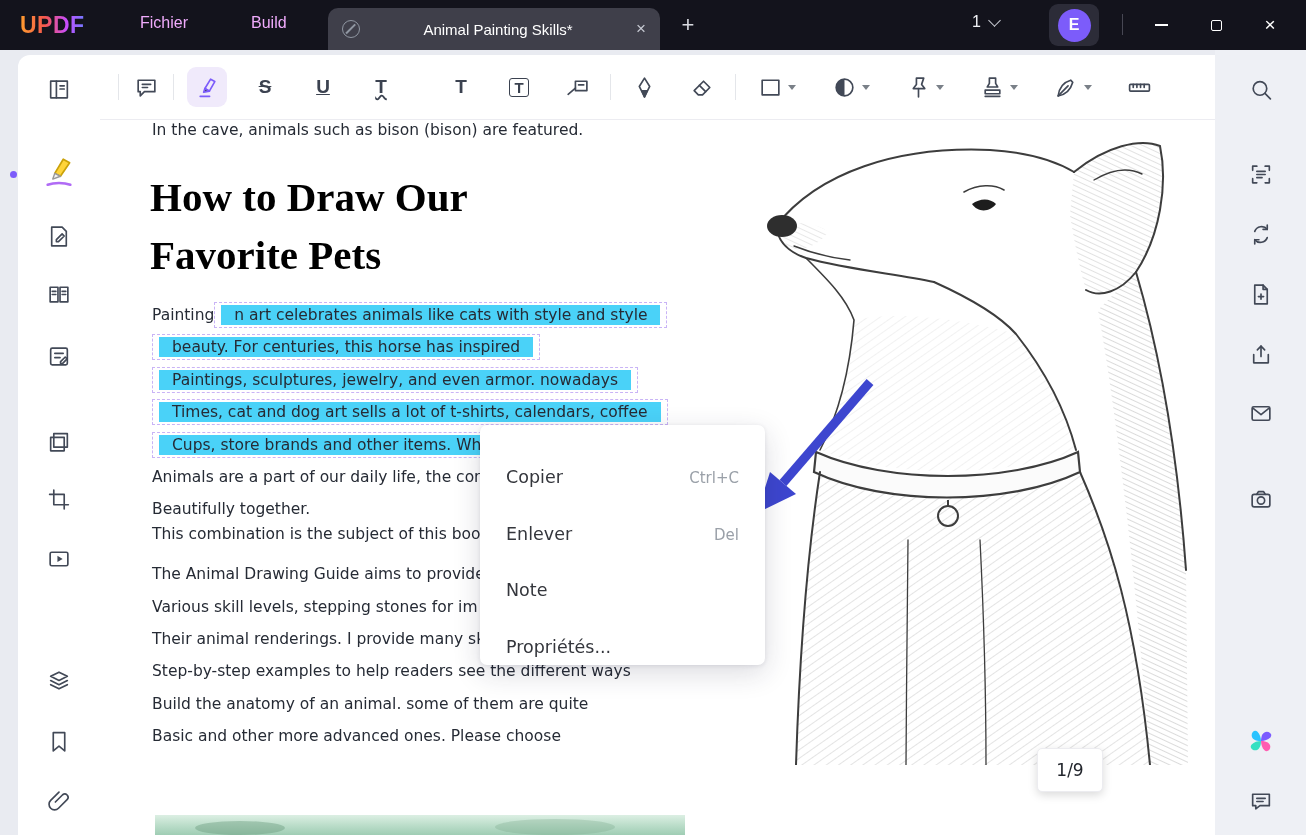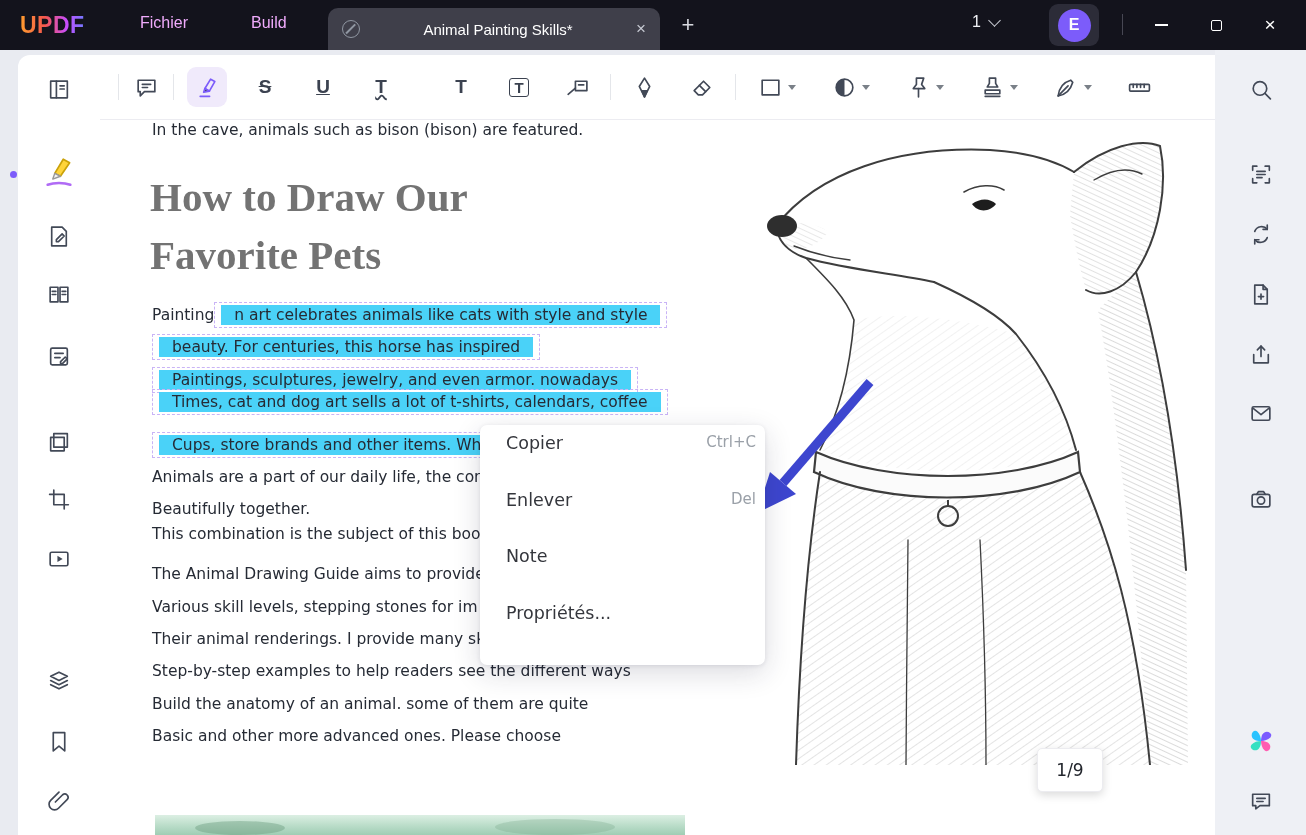--- a/index.html
+++ b/index.html
@@ -56,32 +56,32 @@
   .gly.under{text-decoration:underline}
   .gly.boxed{border:1.6px solid #3b4250;border-radius:3px;padding:0 4px;font-size:15px}
   .icn{width:25px;height:25px;stroke:#424957;fill:none;stroke-width:1.6;stroke-linecap:round;stroke-linejoin:round}
   .icn.acc{stroke:var(--accent,#7c5cfa);color:var(--accent,#7c5cfa)}
   .icn.cur{color:#424957}
 
   
   .doc{position:absolute;left:82px;right:0;top:65px;bottom:0;background:#fff;overflow:hidden}
   .docfont{font-family:"DejaVu Sans",sans-serif;color:#262b35}
   .top-partial{position:absolute;left:52px;top:1px;font-size:15.5px;white-space:nowrap}
-  .headline{position:absolute;left:50px;top:48px;font-family:"Liberation Serif","DejaVu Serif",serif;font-weight:700;font-size:41px;line-height:58px;color:#737373;z-index:10}
+  .headline{position:absolute;left:50px;top:48px;font-family:"Liberation Serif","DejaVu Serif",serif;font-weight:700;font-size:41px;line-height:58px;color:#000000;z-index:10}
   .tl{position:absolute;left:52px;white-space:nowrap;font-size:15.5px;z-index:10}
   .hlwrap{border:1px dashed #c9b4f6;padding:3px 6px}
   .hl{background:var(--highlight,#4ad2f8);padding:1px 13px}
 
   .dogwrap{position:absolute;left:658px;top:0;width:430px;height:645px;z-index:5}
 
   .arrow-svg{position:absolute;left:645px;top:255px;width:140px;height:150px;z-index:18}
 
   .ctx{position:absolute;left:380px;top:305px;width:285px;height:240px;background:#fff;border-radius:7px;
        box-shadow:0 8px 28px rgba(30,34,60,.16), 0 1px 4px rgba(30,34,60,.10);z-index:30;padding:6px 0;display:flex;flex-direction:column;justify-content:space-evenly}
-  .ctx-item{height:54px;display:flex;align-items:flex-start;justify-content:space-between;padding:0 9px 0 26px}
+  .ctx-item{height:54px;display:flex;align-items:flex-end;justify-content:space-between;padding:0 26px 0 26px}
   .ctx-label{font-size:17.5px;color:#34363c}
   .ctx-short{font-size:15px;color:#9aa0a8}
 
   .page-badge{position:absolute;left:937px;top:628px;width:66px;height:44px;background:#fff;border:1px solid #ececf0;
       border-radius:5px;box-shadow:0 3px 10px rgba(0,0,0,.15);display:flex;align-items:center;justify-content:center;
       font-size:17px;color:#23262d;z-index:25}
   .teal-strip{position:absolute;left:55px;top:695px;width:530px;height:20px;z-index:5;
       background:linear-gradient(180deg,#dcefe3 0%,#b9dcc8 55%,#9fcdb4 100%)}
   .teal-strip:before{content:"";position:absolute;left:40px;top:6px;width:90px;height:14px;border-radius:50%;background:rgba(90,140,110,.35)}
   .teal-strip:after{content:"";position:absolute;right:70px;top:4px;width:120px;height:16px;border-radius:50%;background:rgba(120,165,135,.3)}
@@ -312,21 +312,21 @@
 
         <div class="tl" style="top:186px">
           <span>Painting</span><span class="hlwrap"><span class="hl">n art celebrates animals like cats with style and style</span></span>
         </div>
         <div class="tl" style="top:218px">
           <span class="hlwrap"><span class="hl">beauty. For centuries, this horse has inspired</span></span>
         </div>
         <div class="tl" style="top:251px">
           <span class="hlwrap"><span class="hl">Paintings, sculptures, jewelry, and even armor. nowadays</span></span>
         </div>
-        <div class="tl" style="top:273px">
+        <div class="tl" style="top:283px">
           <span class="hlwrap"><span class="hl">Times, cat and dog art sells a lot of t-shirts, calendars, coffee</span></span>
         </div>
         <div class="tl" style="top:316px">
           <span class="hlwrap"><span class="hl">Cups, store brands and other items. Wheth</span></span>
         </div>
 
         <div class="tl" style="top:348px">Animals are a part of our daily life, the con</div>
         <div class="tl" style="top:380px">Beautifully together.</div>
         <div class="tl" style="top:405px">This combination is the subject of this boo</div>
         <div class="tl" style="top:445px">The Animal Drawing Guide aims to provide</div>

